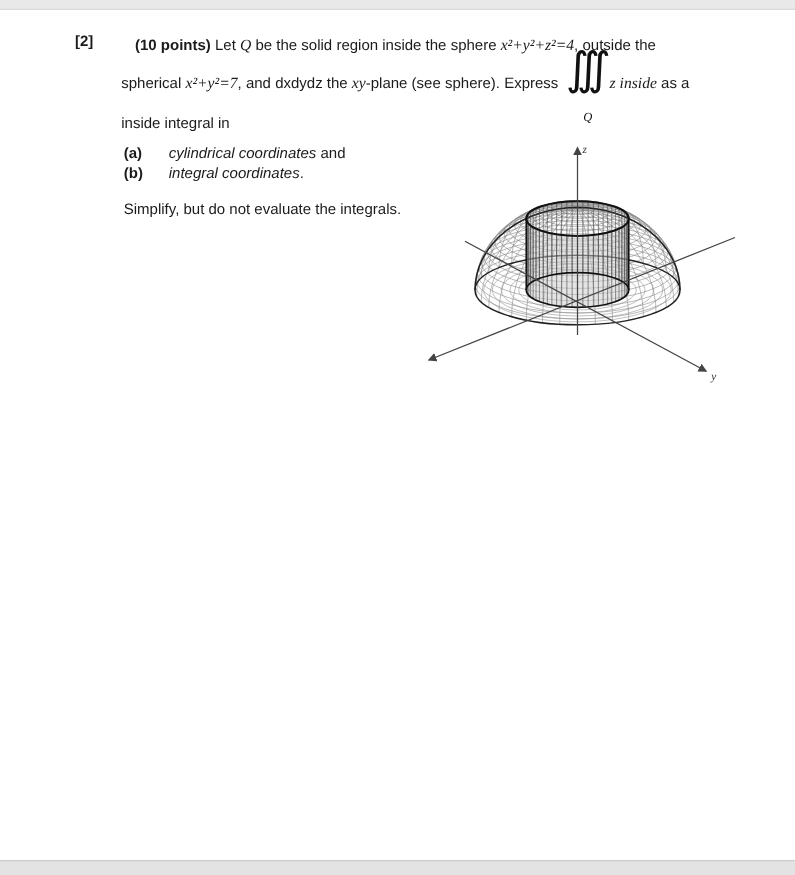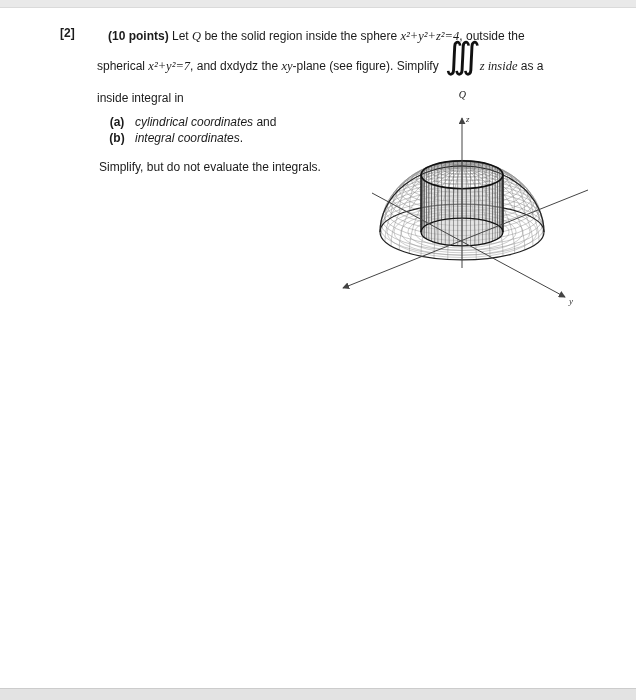--- a/index.html
+++ b/index.html
@@ -11,21 +11,21 @@
   .top-strip{position:absolute;top:0;left:0;right:0;height:7px;background:#e9e9e9;border-bottom:1px solid #dadada;}
   .bottom-strip{position:absolute;bottom:0;left:0;right:0;height:11px;background:#e3e3e3;border-top:1px solid #cccccc;}
   .line{position:absolute;white-space:nowrap;line-height:20px;}
   .b{font-weight:bold;}
   .math{font-family:"Liberation Serif",serif;font-style:italic;font-size:12.5px;}
   .it{font-style:italic;}
   .problem-number{position:absolute;left:60px;top:26px;font-weight:bold;}
   .l1{left:108px;top:26px;}
   .l2{left:97px;top:54px;}
   .l3{left:97px;top:88px;}
-  .item{position:absolute;left:99px;white-space:nowrap;line-height:16px;text-align:center;}
+  .item{position:absolute;left:99px;white-space:nowrap;line-height:16px;}
   .item-a{top:114px;}
   .item-b{top:130px;}
   .item-label{display:inline-block;width:36px;font-weight:bold;}
   .closing{position:absolute;left:99px;top:160px;white-space:nowrap;text-align:right;}
   
   .tripleint{display:inline-block;position:relative;width:30px;height:20px;vertical-align:-4px;margin:0 5px 0 6px;}
   .tint-glyph{position:absolute;left:0;top:-16px;font-family:"DejaVu Sans",sans-serif;
     font-size:36px;line-height:1;letter-spacing:-0.28em;color:#111;}
   .tint-sub{position:absolute;left:14px;top:31px;font-family:"Liberation Serif",serif;
     font-style:italic;font-size:10px;color:#111;}
@@ -38,21 +38,21 @@
 <div class="top-strip"></div>
 <div class="bottom-strip"></div>
 
 <div class="problem-number">[2]</div>
 
 <div class="line l1">
   <span class="b">(10 points) </span><span>Let </span><span class="math">Q</span><span> be the solid region inside the sphere </span><span class="math">x²+y²+z²=4</span><span>, outside the</span>
 </div>
 
 <div class="line l2">
-  <span>spherical </span><span class="math">x²+y²=7</span><span>, and dxdydz the </span><span class="math">xy</span><span>-plane (see figure). Simplify</span><span class="tripleint"><span class="tint-glyph">∫∫∫</span><span class="tint-sub">Q</span></span><span class="math">z inside</span><span> as a</span>
+  <span>spherical </span><span class="math">x²+y²=7</span><span>, and dxdydz the </span><span class="math">xy</span><span>-plane (see sphere). Express</span><span class="tripleint"><span class="tint-glyph">∫∫∫</span><span class="tint-sub">Q</span></span><span class="math">z inside</span><span> as a</span>
 </div>
 
 <div class="line l3">inside integral in</div>
 
 <div class="item item-a">
   <span class="item-label">(a)</span><span class="it">cylindrical coordinates</span><span> and</span>
 </div>
 
 <div class="item item-b">
   <span class="item-label">(b)</span><span class="it">integral coordinates</span><span>.</span>

